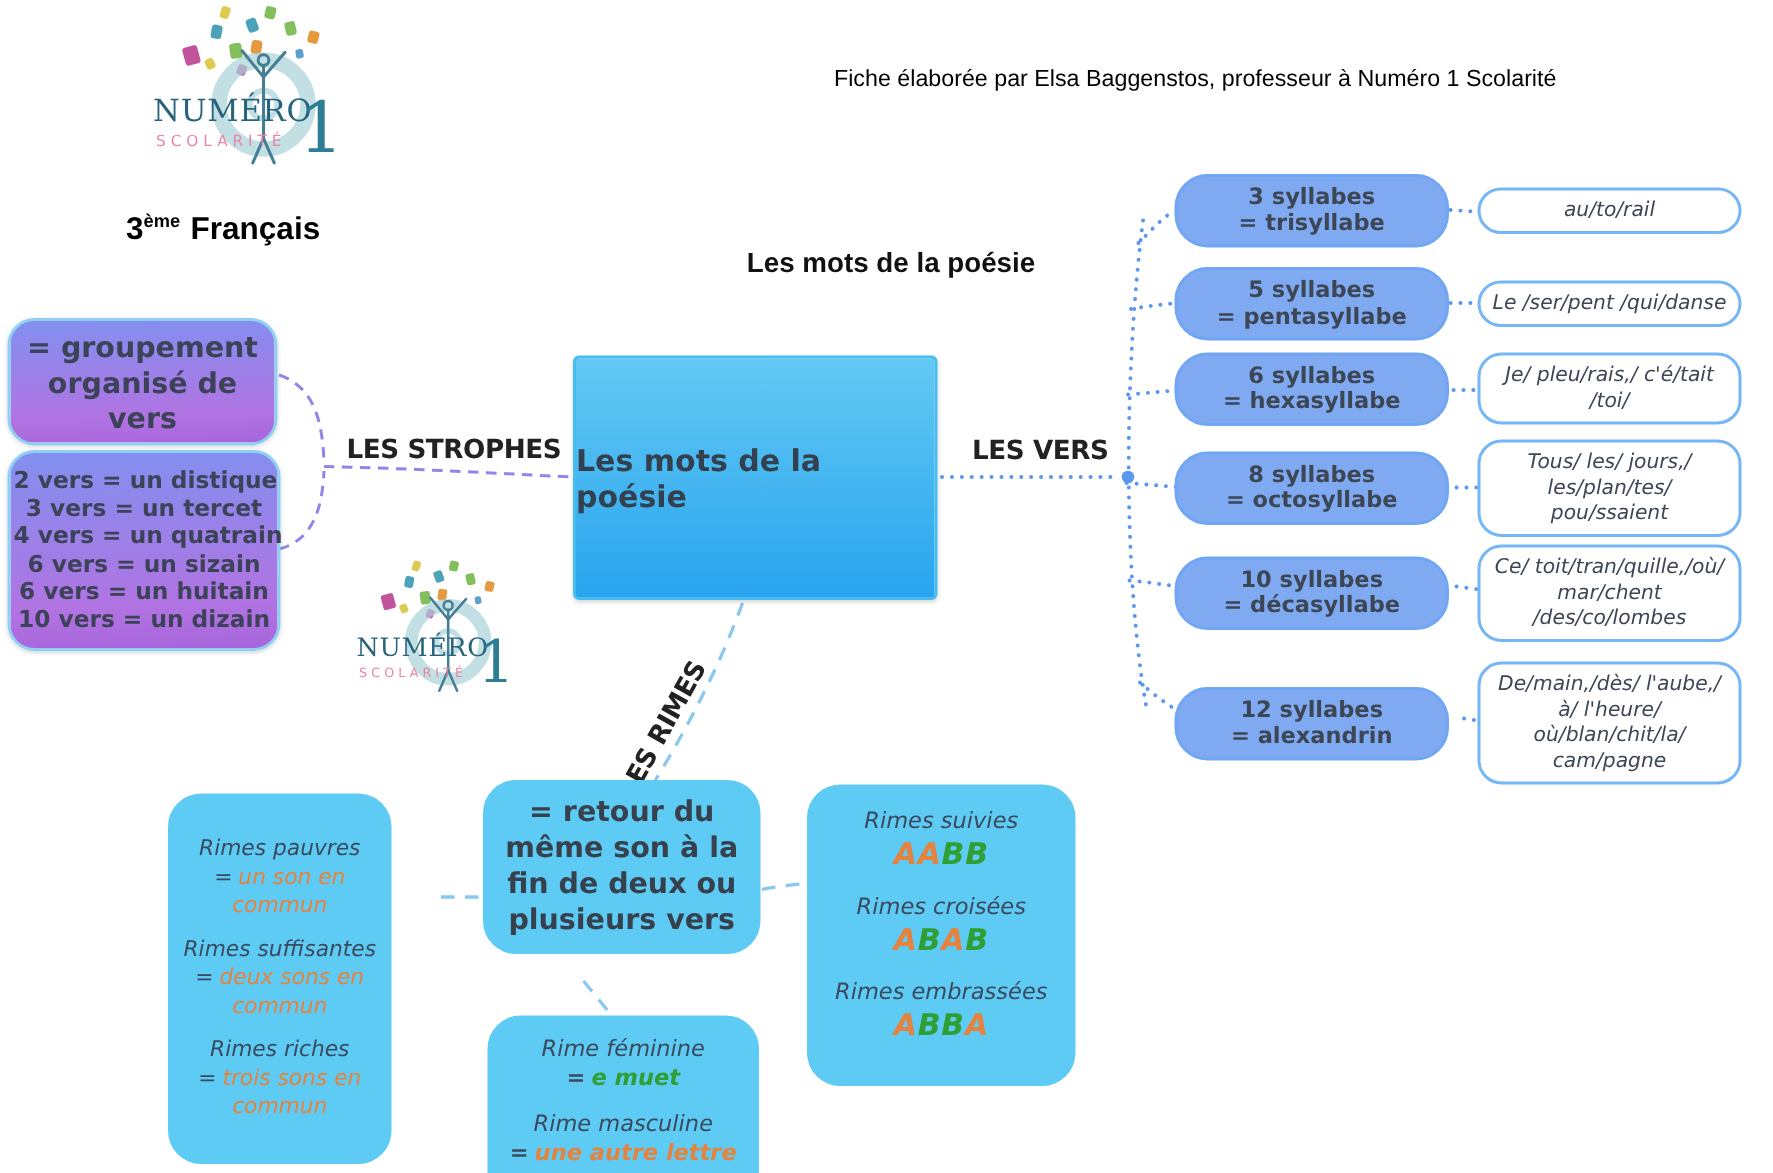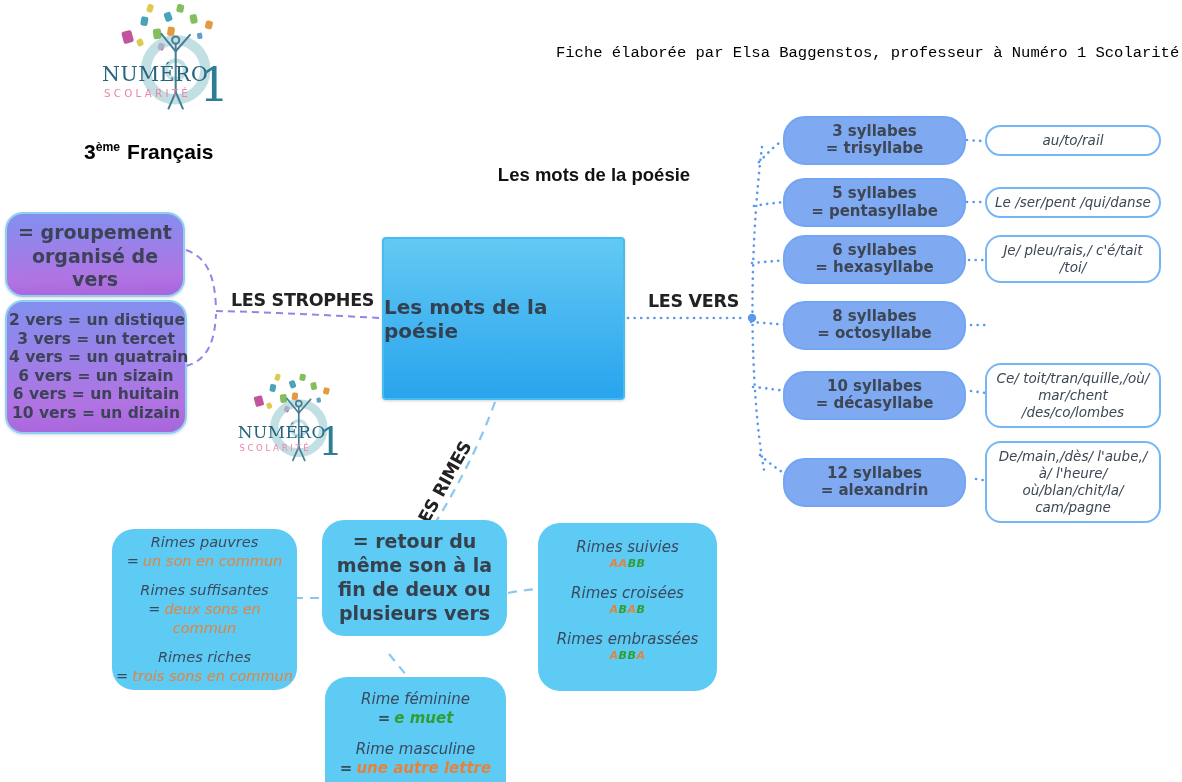--- a/index.html
+++ b/index.html
@@ -1,21 +1,21 @@
 <!DOCTYPE html>
 <html><head>
 <meta charset="utf-8">
 <style>
   html,body{margin:0;padding:0;background:#fff;}
   .page{position:relative;width:1182px;height:782px;background:#ffffff;overflow:hidden;
         font-family:"DejaVu Sans",sans-serif;}
   svg.connectors{position:absolute;left:0;top:0;width:1182px;height:782px;pointer-events:none;}
 
   
-  .credit{position:absolute;left:556px;top:44px;font-family:Liberation Mono, monospace;
+  .credit{position:absolute;left:556px;top:44px;font-family:Liberation Sans, sans-serif;
           font-size:15.5px;color:#000;}
   .course{position:absolute;left:84px;top:140px;font-family:"Liberation Sans",sans-serif;
           font-size:21px;font-weight:bold;color:#000;}
   .course sup{font-size:0.58em;font-weight:bold;}
   .course .subj{margin-left:7px;}
   .map-title{position:absolute;left:424px;top:164px;width:340px;text-align:center;
           font-family:"Liberation Sans",sans-serif;font-size:18.5px;font-weight:bold;color:#111;}
 
   
   .branch-label{position:absolute;font-size:17.5px;font-weight:800;color:#222;
@@ -55,29 +55,29 @@
           border:2.5px solid #74b6f6;border-radius:16px;padding:5px 6px;
           display:flex;flex-direction:column;justify-content:center;text-align:center;
           color:#3d4654;font-style:italic;}
   .ex-line{font-size:13.5px;line-height:17px;white-space:nowrap;}
 
   
   .cbox{position:absolute;box-sizing:border-box;border-radius:22px;background:#5ecbf4;
           color:#37414e;text-align:center;}
   .rimes-def{left:322px;top:520px;width:185px;min-height:106px;padding:10px 6px;
           font-size:19px;font-weight:bold;line-height:1.26;}
-  .rimes-qualities{left:112px;top:529px;width:185px;padding:4px 4px;}
+  .rimes-qualities{left:112px;top:529px;width:149px;padding:28px 4px;}
   .rimes-schemes{left:538px;top:523px;width:179px;padding:15px 16px;}
   .rimes-genders{left:325px;top:677px;width:181px;padding:13px 4px;}
   .entry{margin-bottom:10px;} .entry:last-child{margin-bottom:0;}
   .e-name{font-size:14.5px;font-style:italic;color:#3a4a5e;line-height:19px;}
   .e-val{font-size:14.5px;font-style:italic;line-height:19px;color:#3a4a5e;}
   .rimes-schemes .entry{margin-bottom:14px;}
   .rimes-schemes .e-name{font-size:15px;}
-  .pattern{font-size:11px;font-weight:bold;font-style:italic;letter-spacing:0.5px;}
+  .pattern{font-size:20px;font-weight:bold;font-style:italic;letter-spacing:0.5px;}
   .rimes-genders .entry{margin-bottom:12px;}
   .rimes-genders .e-name{font-size:15px;}
   .rimes-genders .e-val{font-weight:bold;font-size:15px;}
   .val-orange{color:#e5823d;margin-left:4px;}
   .val-green{color:#2f9e33;margin-left:4px;}
   .ltr-a{color:#e5823d;} .ltr-b{color:#2f9e33;}
 
   
   .logo{position:absolute;}
   .logo-top{left:100px;top:2px;width:135px;height:118px;}
@@ -230,20 +230,25 @@
         <div class="exbox">
           <div class="ex-line">Je/ pleu/rais,/ c'é/tait</div>
           <div class="ex-line">/toi/</div>
         </div>
       </div>
       <div class="vrow r3">
         <div class="sylbox">
           <div class="syl-count">8 syllabes</div>
           <div class="syl-name">= octosyllabe</div>
         </div>
+        <div class="exbox">
+          <div class="ex-line">Tous/ les/ jours,/</div>
+          <div class="ex-line">les/plan/tes/</div>
+          <div class="ex-line">pou/ssaient</div>
+        </div>
       </div>
       <div class="vrow r4">
         <div class="sylbox">
           <div class="syl-count">10 syllabes</div>
           <div class="syl-name">= décasyllabe</div>
         </div>
         <div class="exbox">
           <div class="ex-line">Ce/ toit/tran/quille,/où/</div>
           <div class="ex-line">mar/chent</div>
           <div class="ex-line">/des/co/lombes</div>

